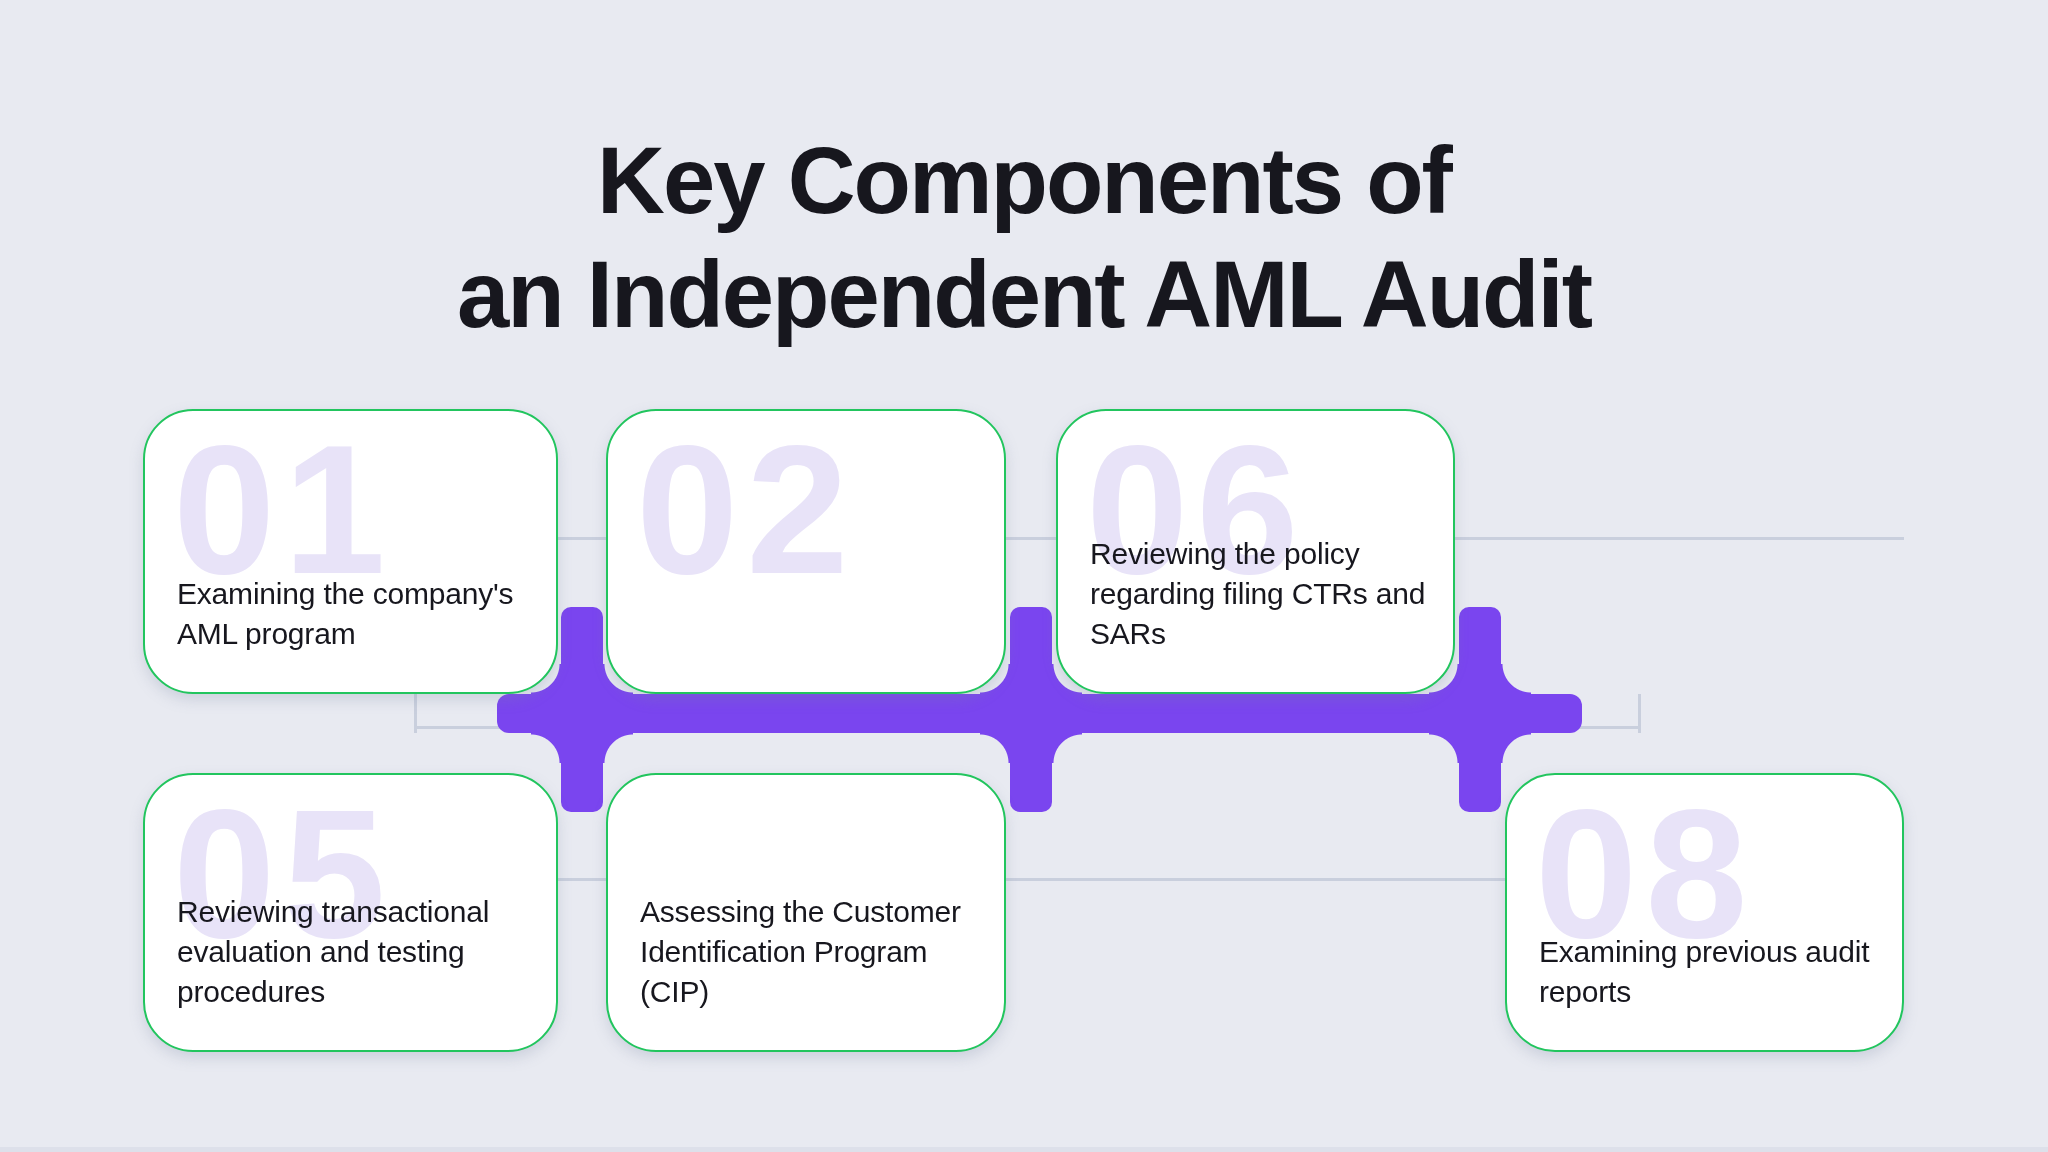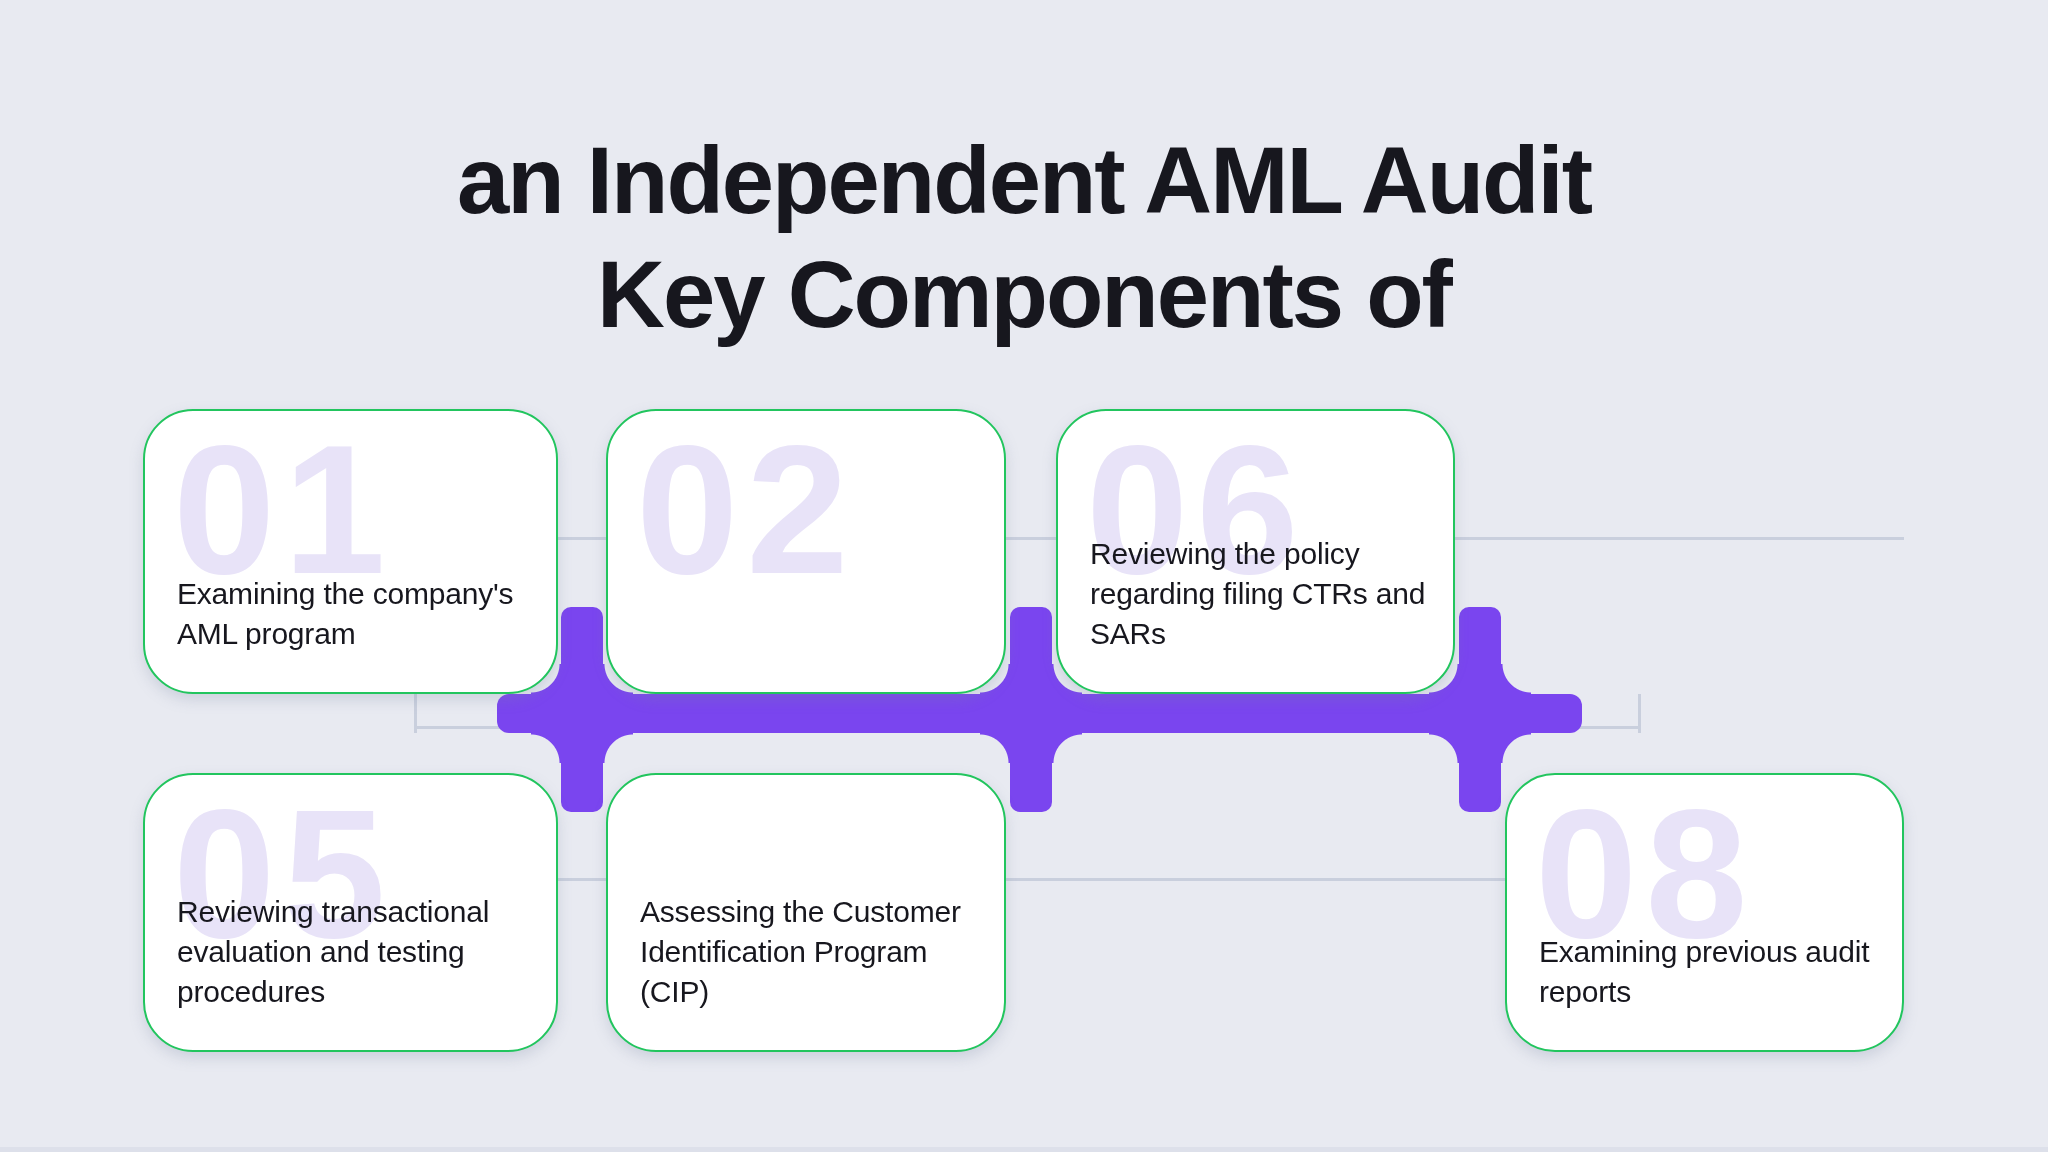--- a/index.html
+++ b/index.html
@@ -78,22 +78,22 @@
 
 <div class="canvas">
 
   <div class="grid-line grid-h gh-1"></div>
   <div class="grid-line grid-h gh-2"></div>
   <div class="grid-line grid-h gh-3"></div>
   <div class="grid-line grid-v gv-1"></div>
   <div class="grid-line grid-v gv-2"></div>
 
   <div class="title">
+    <div>Key Components of</div>
     <div>an Independent AML Audit</div>
-    <div>Key Components of</div>
   </div>
 
   <div class="connector bar"></div>
   <div class="connector strip strip-1"></div>
   <div class="connector strip strip-2"></div>
   <div class="connector strip strip-3"></div>
   <div class="fillet f-tl" style="left:531px;top:664px;"></div>
   <div class="fillet f-tr" style="left:603px;top:664px;"></div>
   <div class="fillet f-bl" style="left:531px;top:733px;"></div>
   <div class="fillet f-br" style="left:603px;top:733px;"></div>

